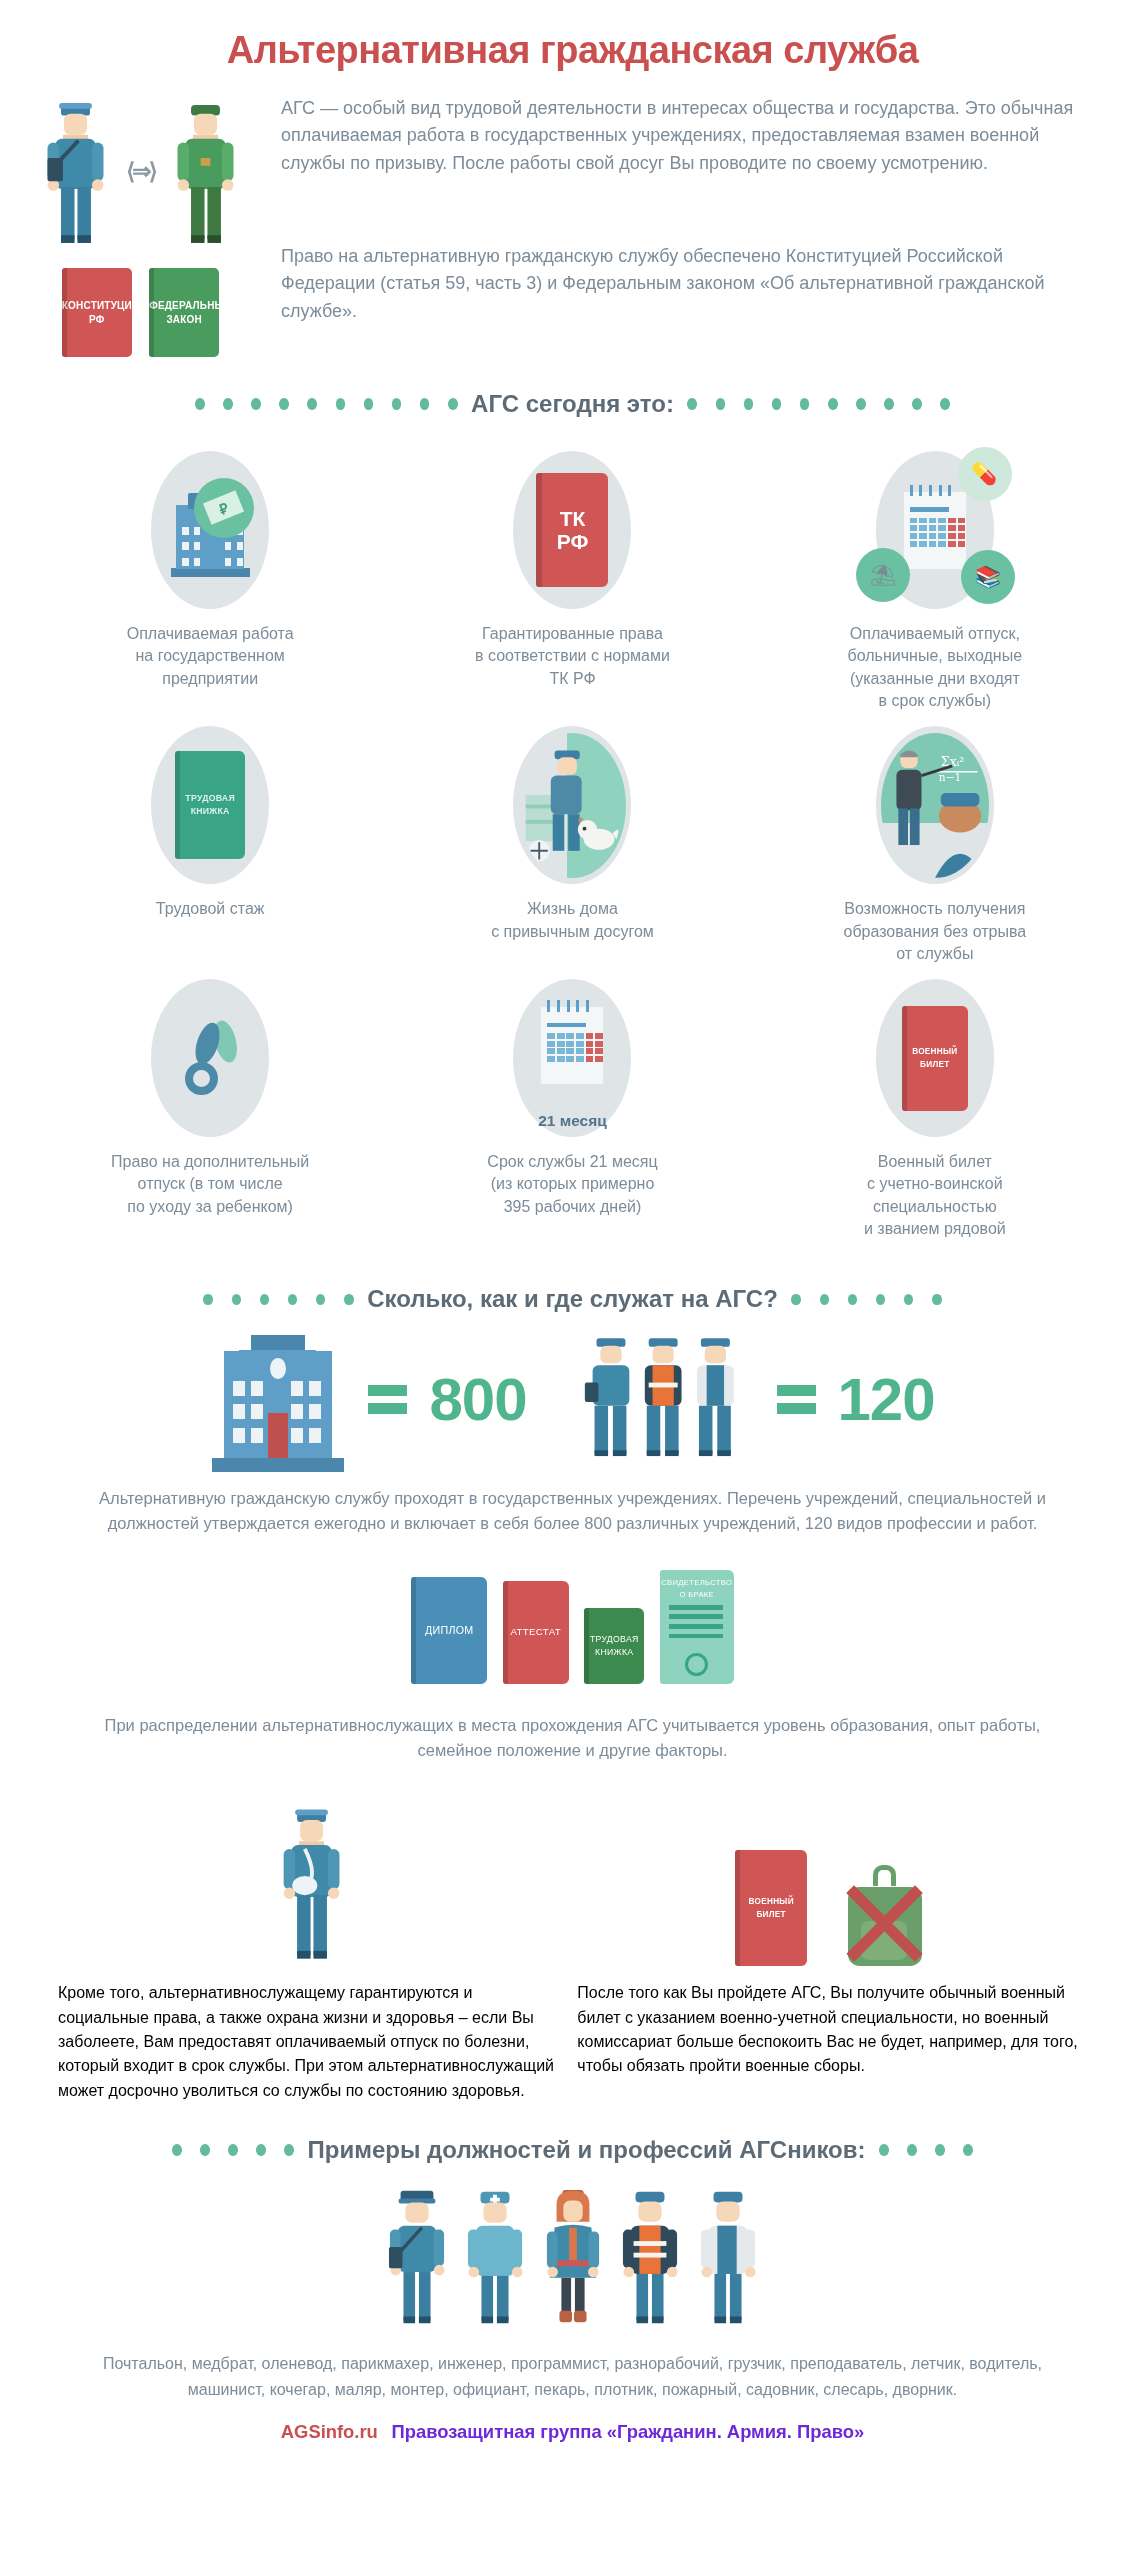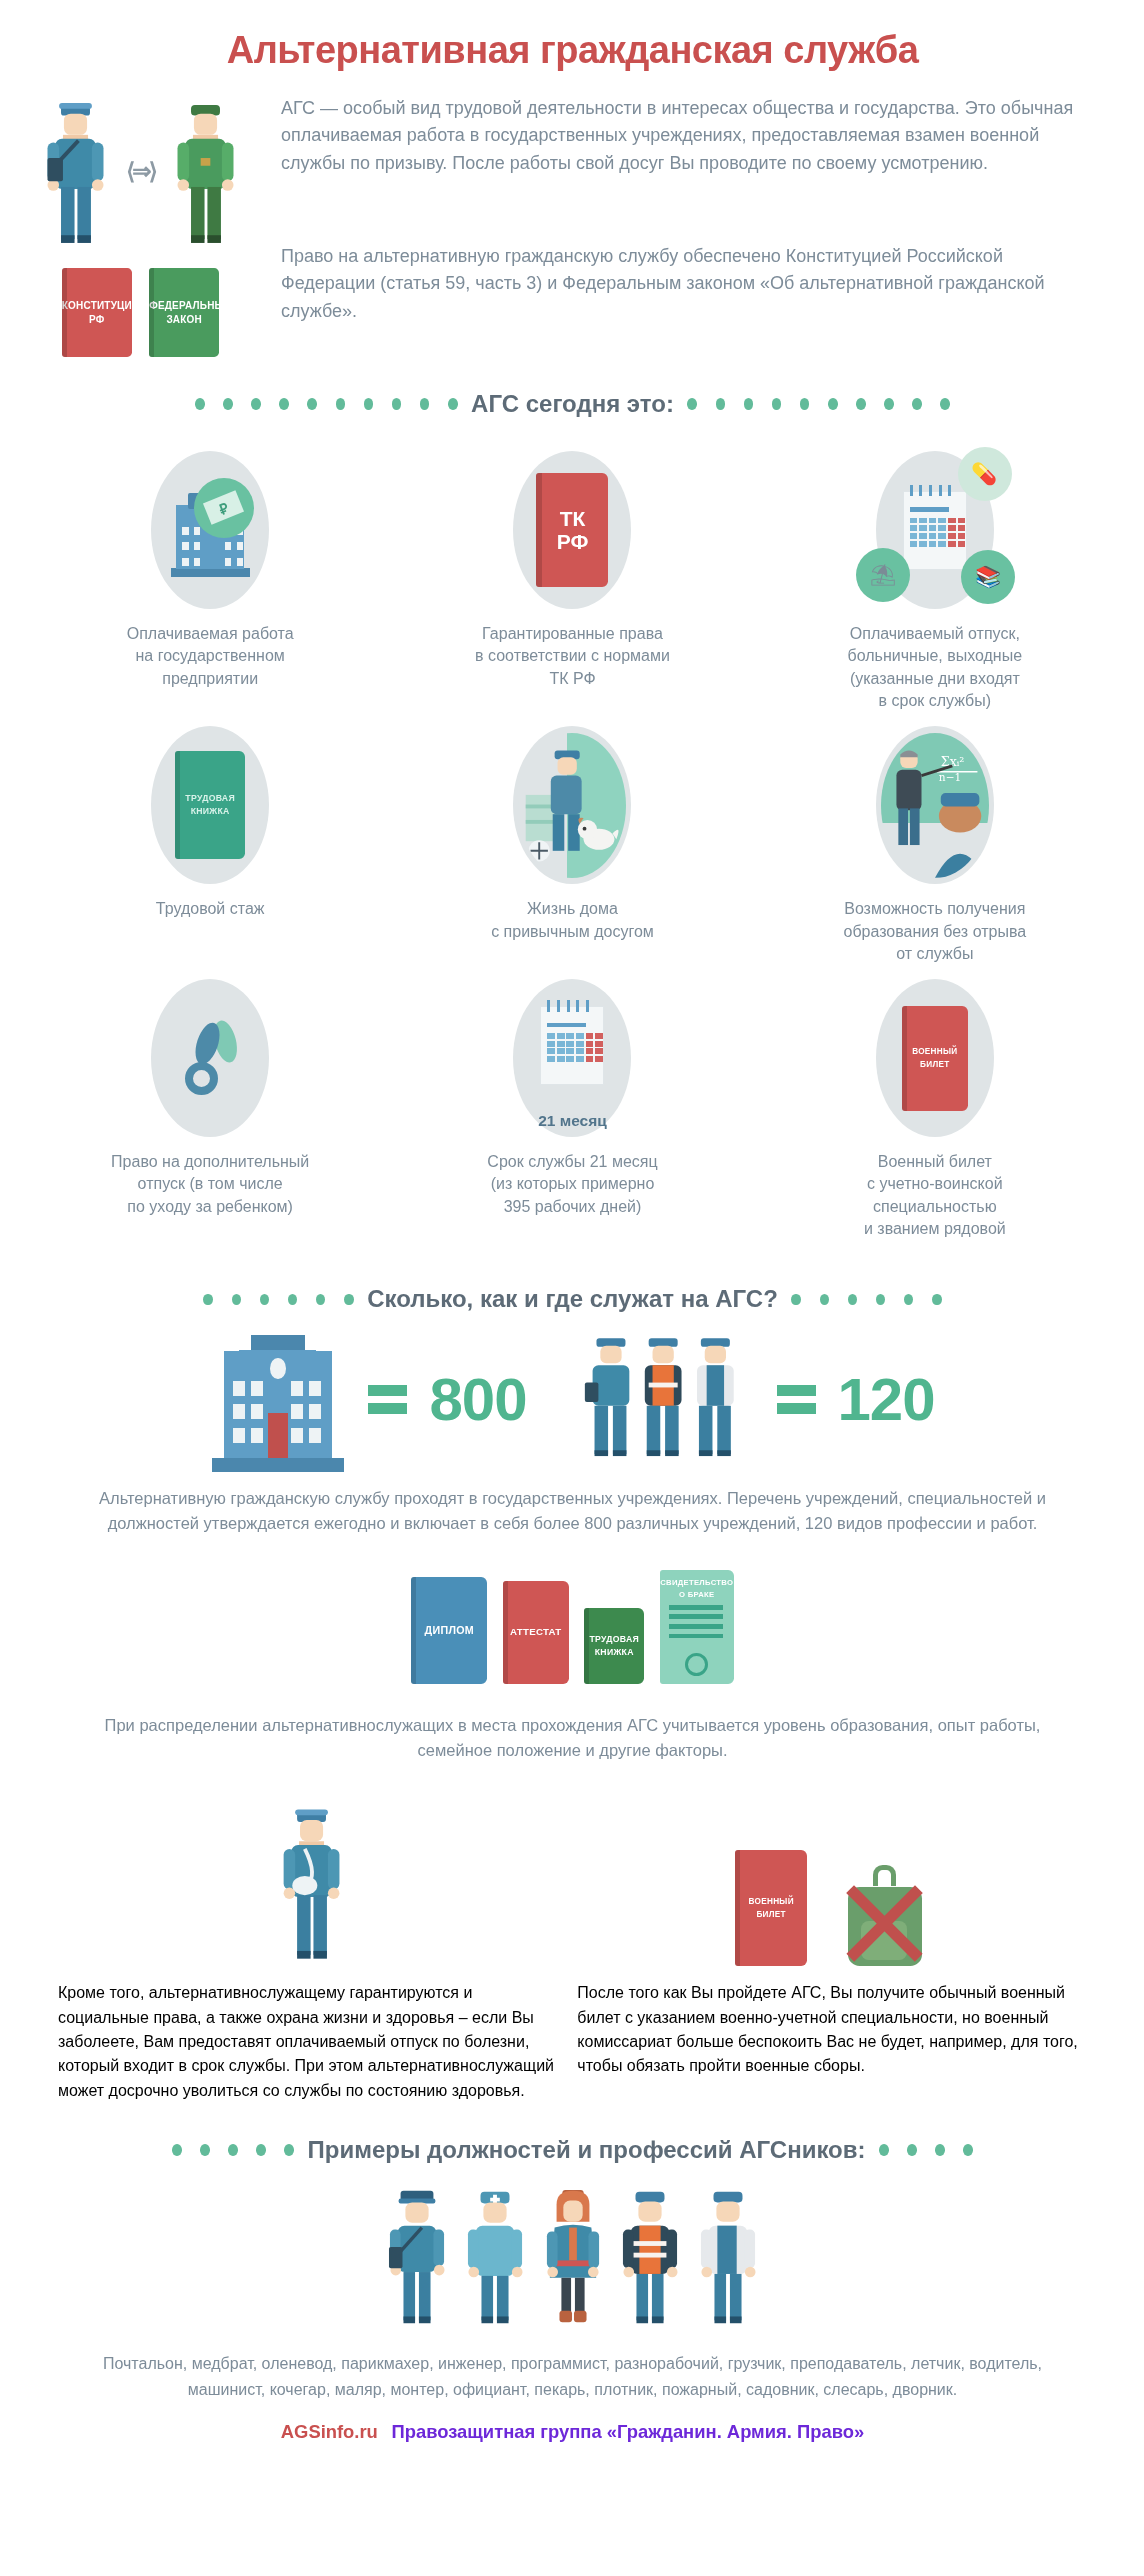--- a/index.html
+++ b/index.html
@@ -149,21 +149,21 @@
   .big-bld .dm{position:absolute;left:60px;top:31px;width:15.5px;height:21px;background:#eef3f5;border-radius:50%;}
   .big-bld .bs{position:absolute;left:1.9px;bottom:0;width:132px;height:13.6px;background:#4b87ad;}
   .big-bld .dr{position:absolute;left:58px;bottom:13.6px;width:19.4px;height:45px;background:#c0504d;}
   .big-bld .w{position:absolute;width:11.6px;height:14.5px;background:#eef3f5;}
 
   .center-para{ text-align:center; font-size:16.5px; line-height:1.55; color:#7d8c99; padding: 13.6px 87px 0 87px;}
 
   
   .docs-row{display:flex;align-items:flex-end;justify-content:center;gap:15.5px;margin-top:33px;}
   .doc{border-radius:2.9px 5.8px 5.8px 2.9px;display:flex;align-items:center;justify-content:center;text-align:center;
-       color:#fff;font-weight:bold;position:relative;line-height:1.5;letter-spacing:0.3px;}
+       color:#fff;font-weight:normal;position:relative;line-height:1.5;letter-spacing:0.3px;}
   .doc::before{content:"";position:absolute;left:0;top:0;bottom:0;width:4.8px;background:rgba(0,0,0,0.14);border-radius:2.9px 0 0 2.9px;}
   .doc.cert::before{display:none;}
   .cert-lines{position:absolute;left:9.7px;top:35px;display:flex;flex-direction:column;gap:4.8px;}
   .cert-lines i{display:block;width:54px;height:4.8px;background:#3aa488;}
   .cert-seal{position:absolute;left:25px;bottom:7.7px;width:23px;height:23px;border:3.9px solid #3aa488;border-radius:50%;}
 
   
   .two-col{display:flex;gap:9.7px;padding: 33px 58px 0 58px;}
   .col{flex:1;}
   .col .illo{height:169px;display:flex;align-items:flex-end;gap:15.5px;}

